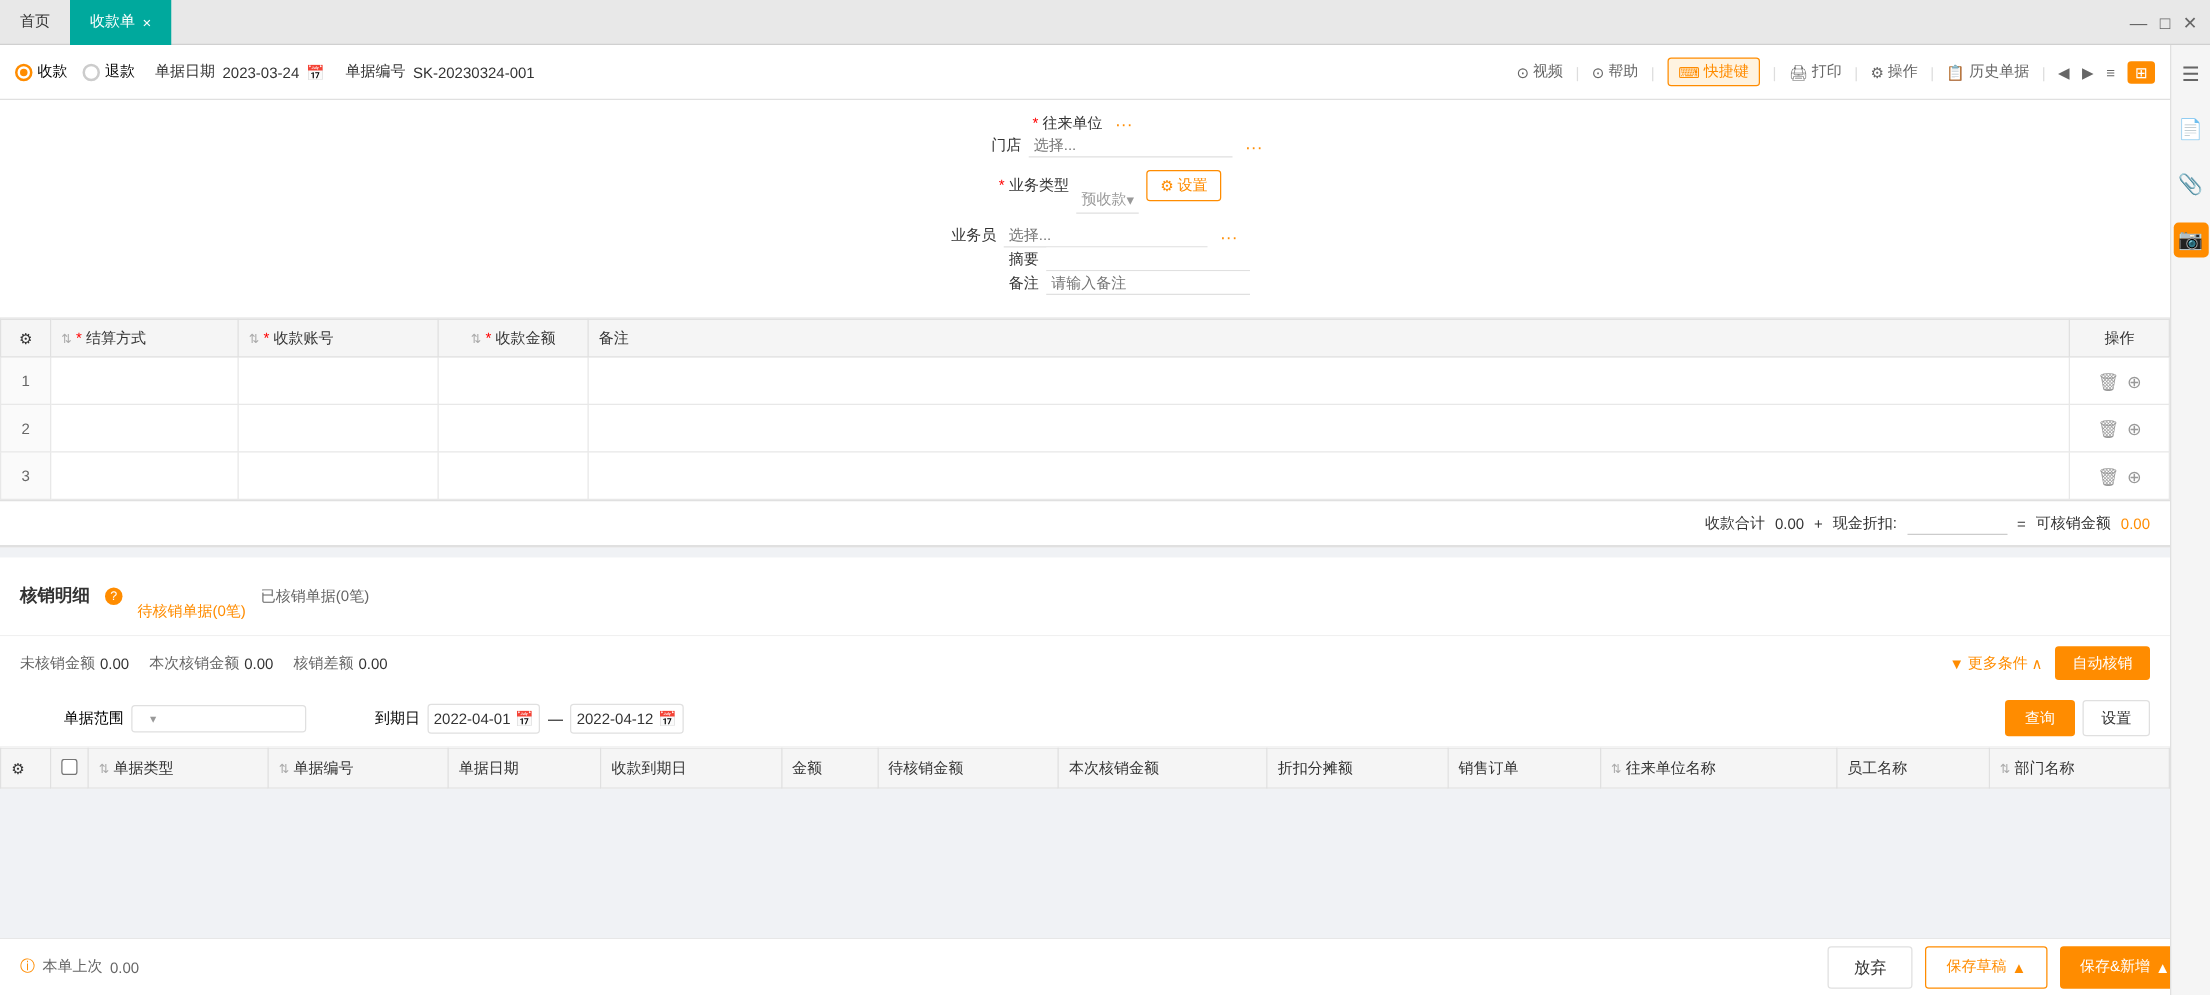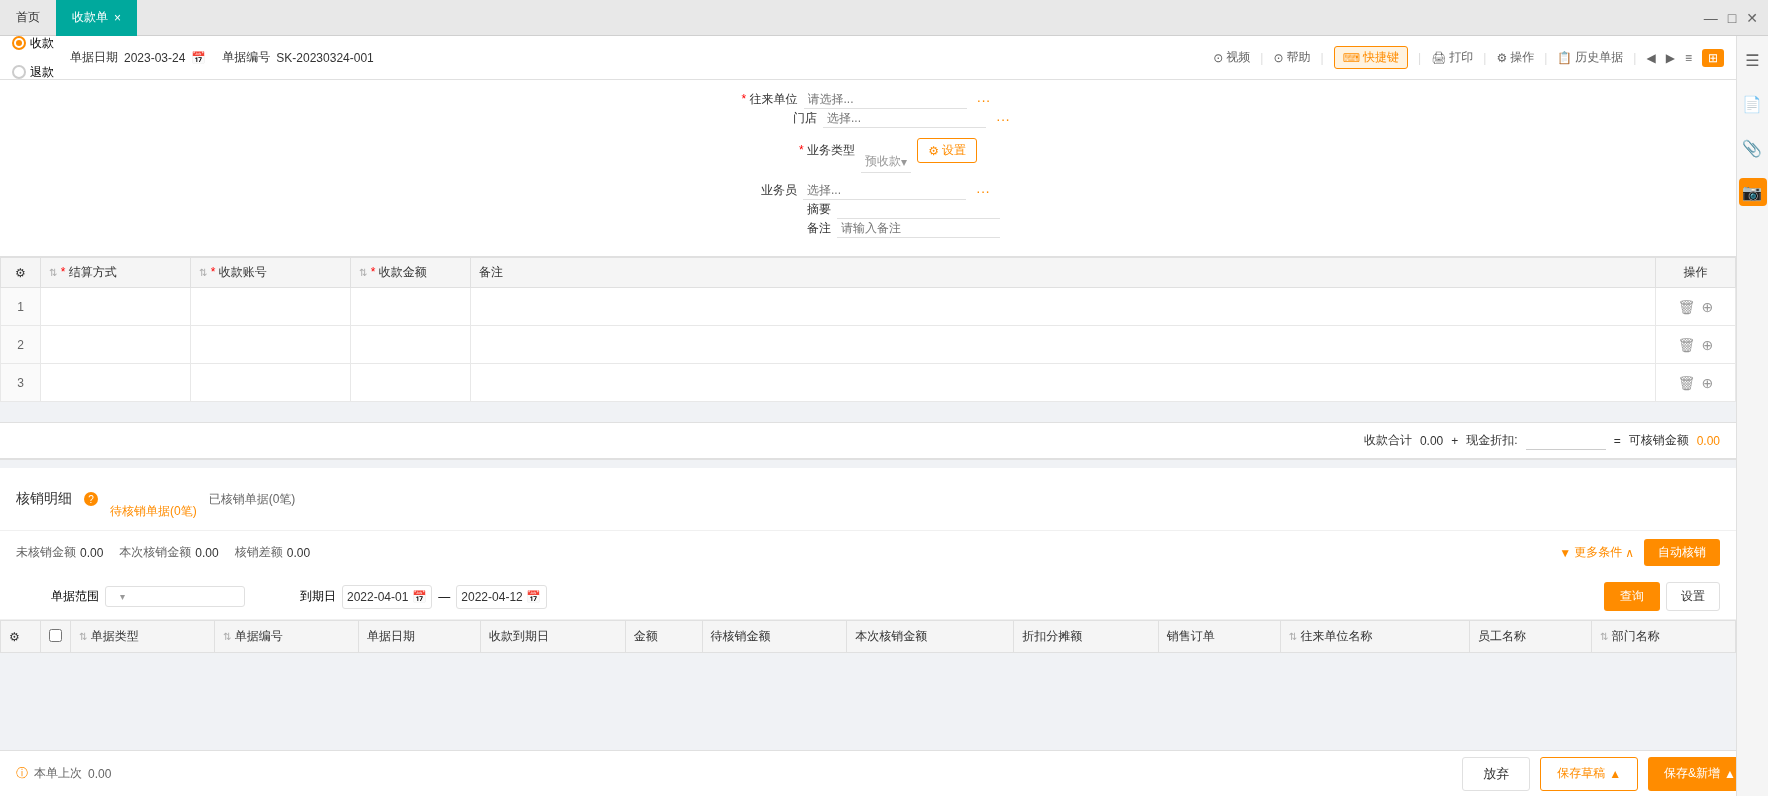--- a/index.html
+++ b/index.html
@@ -8,21 +8,21 @@
     
     .tab-bar { display: flex; align-items: center; background: #e8e8e8; height: 36px; border-bottom: 1px solid #d0d0d0; }
     .tab-item { padding: 0 16px; height: 36px; display: flex; align-items: center; cursor: pointer; font-size: 13px; color: #333; }
     .tab-item.active { background: #00a99d; color: #fff; }
     .tab-close { margin-left: 6px; font-size: 12px; cursor: pointer; }
     .tab-bar-right { margin-left: auto; display: flex; align-items: center; padding-right: 10px; gap: 10px; }
     .tab-bar-right span { cursor: pointer; font-size: 14px; color: #666; }
 
     
     .toolbar { background: #fff; padding: 8px 12px; display: flex; align-items: center; gap: 16px; border-bottom: 1px solid #e0e0e0; height: 44px; }
-    .radio-group { display: flex; align-items: flex-start; gap: 12px; flex-direction: column; }
+    .radio-group { display: flex; align-items: flex-start; gap: 12px; }
     .radio-item { display: flex; align-items: center; gap: 4px; cursor: pointer; }
     .radio-dot { width: 14px; height: 14px; border-radius: 50%; border: 2px solid #ccc; display: flex; align-items: center; justify-content: center; }
     .radio-dot.active { border-color: #ff8c00; }
     .radio-dot.active::after { content: ''; width: 6px; height: 6px; border-radius: 50%; background: #ff8c00; }
     .toolbar-field { display: flex; align-items: center; gap: 6px; }
     .toolbar-label { color: #333; white-space: nowrap; }
     .toolbar-value { color: #333; font-weight: 500; }
     .toolbar-actions { margin-left: auto; display: flex; align-items: center; gap: 10px; color: #666; }
     .toolbar-action-item { display: flex; align-items: center; gap: 3px; cursor: pointer; white-space: nowrap; }
     .toolbar-action-item.highlight { background: #fff3e0; border: 1px solid #ff8c00; padding: 2px 8px; border-radius: 3px; color: #ff8c00; }
@@ -43,36 +43,36 @@
     
     .table-container { background: #fff; margin: 0; }
     table { width: 100%; border-collapse: collapse; }
     thead th { background: #f5f5f5; border: 1px solid #e0e0e0; padding: 6px 8px; text-align: left; color: #333; font-weight: 500; white-space: nowrap; }
     thead th:first-child { width: 40px; text-align: center; }
     tbody td { border: 1px solid #e8e8e8; padding: 6px 8px; height: 38px; color: #333; }
     tbody td:first-child { text-align: center; color: #666; background: #fafafa; }
     .col-num { width: 40px; }
     .col-settle { width: 150px; }
     .col-account { width: 160px; }
-    .col-amount { width: 120px; }
+    .col-amount { width: 120px; text-align: center; }
     .col-remark { }
     .col-action { width: 80px; text-align: center; }
     .action-icons { display: flex; justify-content: center; gap: 6px; }
     .action-icon { cursor: pointer; color: #999; font-size: 14px; }
 
     
-    .table-footer { background: #fff; padding: 8px 16px; display: flex; align-items: center; justify-content: flex-end; gap: 8px; border-top: 1px solid #e0e0e0; border-bottom: 2px solid #e0e0e0; color: #333; margin-top: 20px; }
+    .table-footer { background: #fff; padding: 8px 16px; display: flex; align-items: center; justify-content: flex-end; gap: 8px; border-top: 1px solid #e0e0e0; border-bottom: 2px solid #e0e0e0; color: #333; }
     .footer-value { color: #333; }
     .footer-highlight { color: #ff8c00; font-weight: 500; }
     .footer-input { border: none; border-bottom: 1px solid #ccc; width: 80px; outline: none; padding: 2px 4px; }
 
     
     .section { background: #fff; margin-top: 8px; }
     .section-header { padding: 10px 16px; display: flex; align-items: center; gap: 12px; border-bottom: 1px solid #f0f0f0; }
-    .section-title { font-size: 14px; font-weight: 400; color: #333; }
+    .section-title { font-size: 14px; font-weight: 700; color: #333; }
     .section-tab { color: #ff8c00; cursor: pointer; font-size: 12px; margin-top: 25px; }
     .section-tab-inactive { color: #666; cursor: pointer; font-size: 12px; }
     .info-icon { width: 14px; height: 14px; border-radius: 50%; background: #ff8c00; color: #fff; display: inline-flex; align-items: center; justify-content: center; font-size: 10px; cursor: pointer; }
 
     
     .stats-row { padding: 8px 16px; display: flex; align-items: center; gap: 16px; background: #fff; }
     .stat-item { display: flex; align-items: center; gap: 4px; }
     .stat-label { color: #666; }
     .stat-value { color: #333; }
     .stats-right { margin-left: auto; display: flex; align-items: center; gap: 10px; }
@@ -195,21 +195,20 @@
     </div>
 
     <div class="form-area">
       <div class="form-row">
 
         <div class="form-field" style="flex:2.2;">
           <span class="form-field-label">
             <span class="required">*</span>
             <span>往来单位</span>
           </span>
-          <input class="form-input" type="text" style="flex: 1 1 0%;" placeholder="请选择...">
           <span class="more-btn">···</span>
         </div>
 
         <div class="form-field" style="flex:2.2;margin-left:40px;">
           <span class="form-field-label">门店</span>
           <input class="form-input" type="text" style="flex: 1 1 0%;" placeholder="选择...">
           <span class="more-btn">···</span>
         </div>
 
         <div class="form-field" style="flex:1.5;margin-left:40px;">

